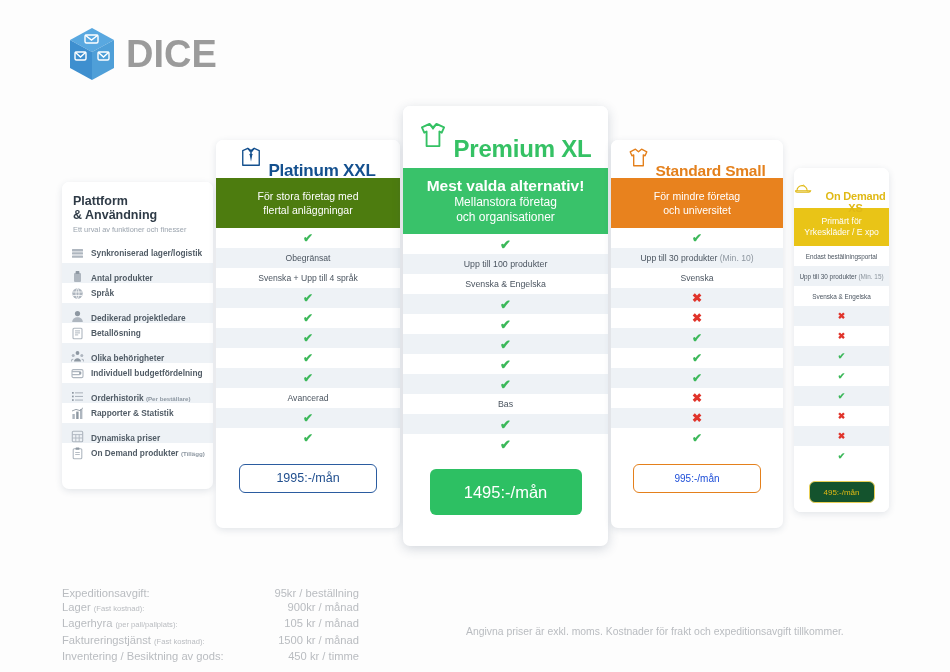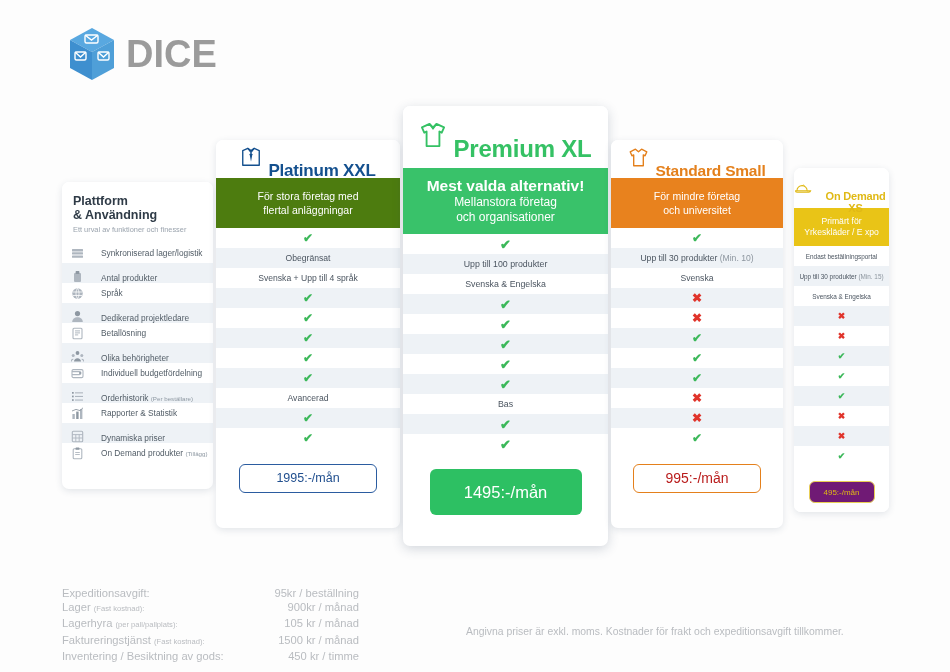--- a/index.html
+++ b/index.html
@@ -22,21 +22,21 @@
   
   .card { position:absolute; background:#ffffff; border-radius:7px;
           box-shadow: 0 2px 7px rgba(40,60,90,0.13); overflow:hidden; }
 
   
   #col-features { left:62px; top:182px; width:151px; height:307px; }
   .feat-head { padding:12px 0 9px 11px; background:#ffffff; }
   .feat-head .t1 { font-size:12.5px; font-weight:bold; color:#2f3b47; line-height:14px; }
   .feat-head .sub { font-size:7.4px; color:#9aa3ad; margin-top:3px; }
   .feat-rows { padding:0; }
-  .frow { height:20px; display:flex; align-items:center; padding-left:9px; gap:17px; }
+  .frow { height:20px; display:flex; align-items:center; padding-left:9px; gap:7px;font-weight:bold; }
   .frow.alt { background:#eef2f6;align-items:flex-end; }
   .frow .lbl { font-size:8.3px; color:#515c66; white-space:nowrap; }
   .frow .lbl small { font-size:6.2px; color:#8e98a2; }
   .ficon { width:13px; height:13px; flex:0 0 13px; display:flex; align-items:center; justify-content:center; }
   .ficon svg { display:block; }
 
   
   .plan { text-align:center; }
   .plan .title-zone { background:#fff; display:flex; align-items:center; justify-content:center; gap:6px; }
   .plan .title { font-weight:bold; letter-spacing:-0.2px;margin-top:24px; }
@@ -77,32 +77,32 @@
 
   
   #col-c { left:611px; top:140px; width:172px; height:388px; }
   #col-c .title-zone { height:38px; }
   #col-c .title { font-size:15.5px; color:#e4801c; }
   #col-c .tagline { height:50px; background:#e8821e; font-size:10.5px; line-height:14px; }
   #col-c .prow { height:20px; }
   #col-c .prow .txt { font-size:8.6px; }
   #col-c .btnzone { height:60px; }
   #col-c .pricebtn { width:128px; height:29px; border:1.6px solid #e4801c;
-                     color:#b91c1c; background:#fff; font-size:14px; }
+                     color:#1d4ed8; background:#fff; font-size:10px; }
 
   
   #col-d { left:794px; top:168px; width:95px; height:344px; }
   #col-d .title-zone { height:40px; gap:9px; padding-top:4px; }
   #col-d .title { font-size:11px; color:#e0b915; }
   #col-d .tagline { height:38px; background:#e9c417; font-size:8.6px; line-height:11px; }
   #col-d .prow { height:20px; }
   #col-d .prow .txt { font-size:6.4px; }
   #col-d .btnzone { height:52px; }
   #col-d .pricebtn { width:66px; height:22px; border:1.3px solid #e9cf55;
-                     color:#e0b915; background:#701a75; font-size:8px; }
+                     color:#e0b915; background:#14532d; font-size:8px; }
 
   .mark { font-size:12px; font-weight:bold; line-height:1; }
   .mark.yes { color:#3cb85a; }
   .mark.no  { color:#e0342b; }
   #col-b .mark { font-size:13px; }
   #col-d .mark { font-size:9px; }
 
   
   #fees { position:absolute; left:62px; top:586px; font-size:11.2px; color:#b9bcc0; }
   #fees .frow2 { display:flex; line-height:14.2px; white-space:nowrap; }

